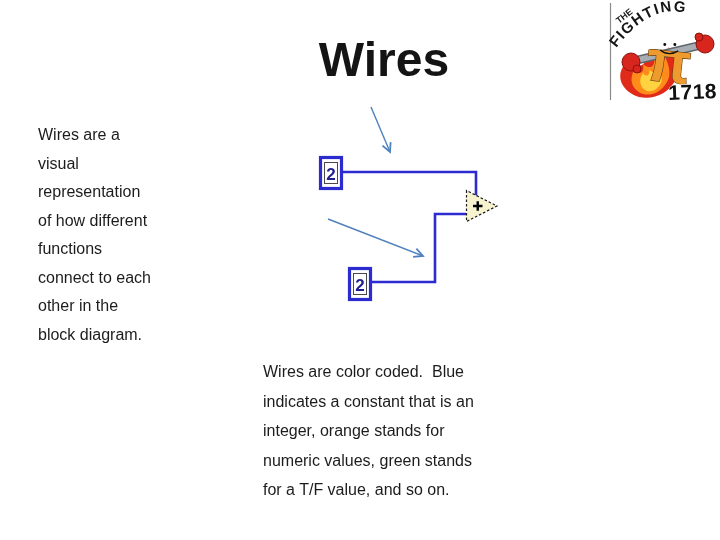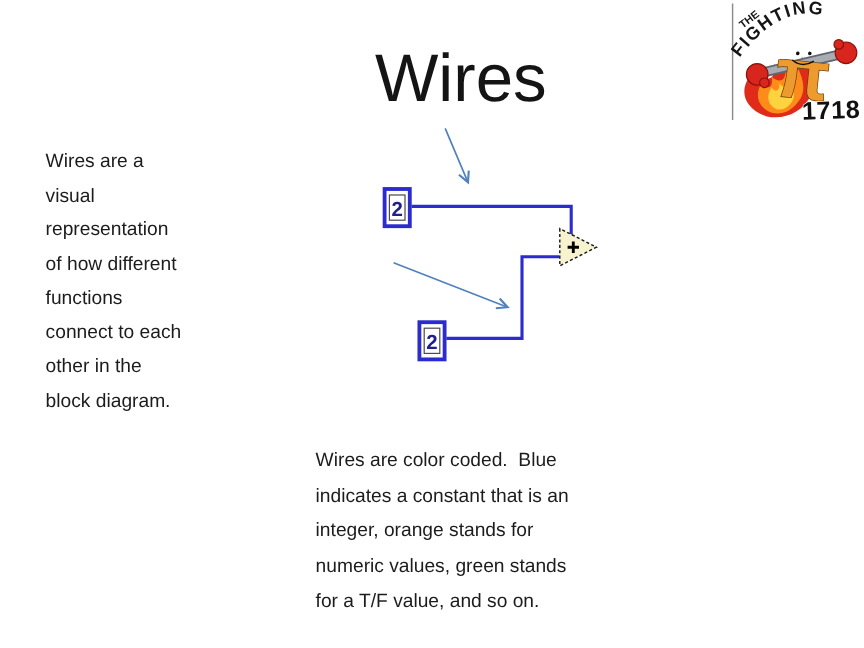--- a/index.html
+++ b/index.html
@@ -2,27 +2,27 @@
 <html><head>
 <meta charset="utf-8">
 <style>
   html,body{margin:0;padding:0;background:#fff;}
   .slide{
     position:relative;width:720px;height:540px;background:#ffffff;
     overflow:hidden;font-family:"Liberation Sans",sans-serif;color:#1a1a1a;
   }
   .title{
     position:absolute;top:34px;left:384px;transform:translateX(-50%);
-    font-size:56px;font-weight:400;color:#141414;white-space:nowrap;line-height:1.1;
+    font-size:48px;font-weight:700;color:#141414;white-space:nowrap;line-height:1.1;
   }
   .body-text{
     position:absolute;white-space:pre-wrap;color:#1c1c1c;font-size:16px;
   }
   .body-text.left{left:38px;top:121px;line-height:28.5px;}
-  .body-text.bottom{left:263px;top:369px;line-height:29.5px;}
+  .body-text.bottom{left:263px;top:357px;line-height:29.5px;}
   .diagram-svg{position:absolute;left:300px;top:90px;width:210px;height:218px;}
   .logo-svg{position:absolute;left:609px;top:0px;width:111px;height:103px;}
   svg text{font-family:"Liberation Sans",sans-serif;}
 </style>
 </head>
 <body>
 
 <div class="slide">
 
   <div class="title">Wires</div>

